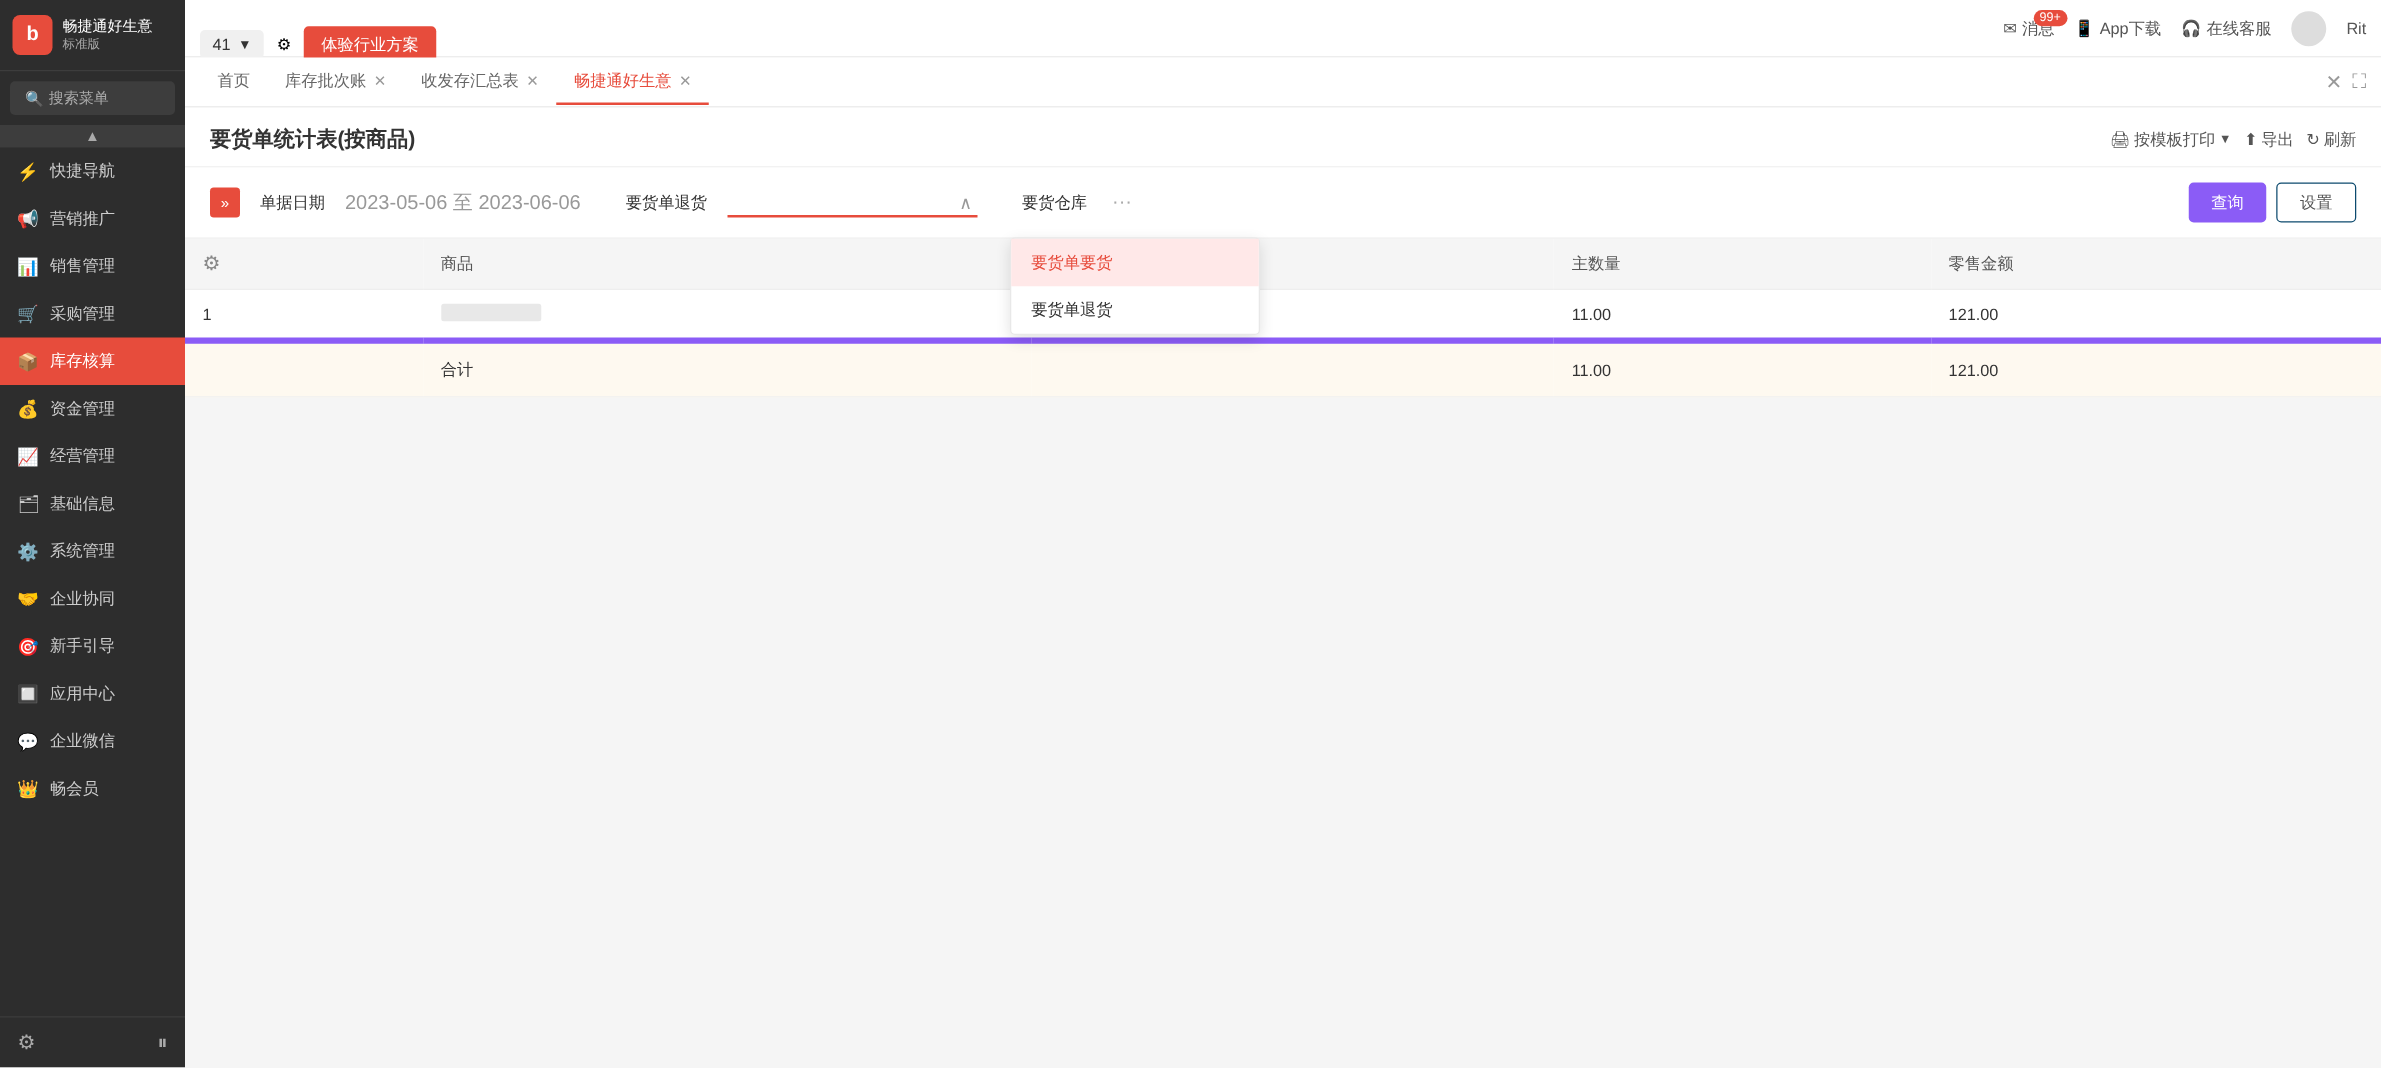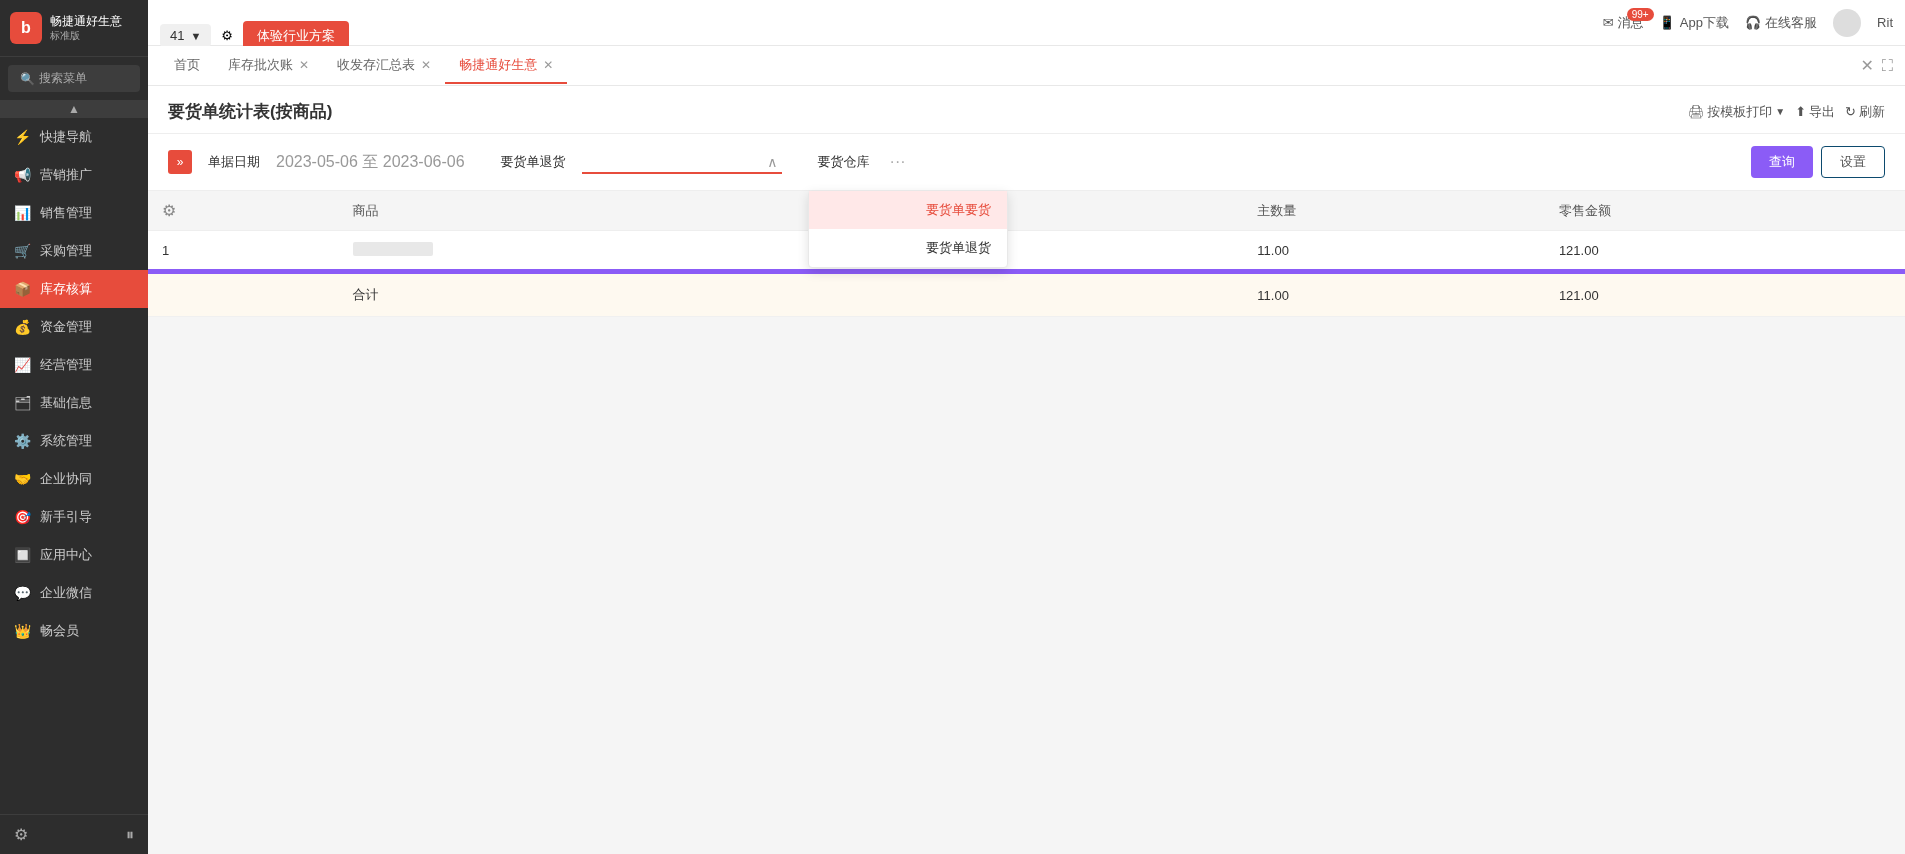--- a/index.html
+++ b/index.html
@@ -355,21 +355,20 @@
       border-radius: 4px;
       box-shadow: 0 4px 12px rgba(0,0,0,0.12);
       z-index: 100;
       min-width: 200px;
     }
     .dropdown-item {
       padding: 10px 16px;
       font-size: 13px;
       cursor: pointer;
       color: #333;
-      text-align: right;
     }
     .dropdown-item.selected { background: #ffe8e8; color: #e74c3c; }
 
     
     .table-wrap {
       background: #fff;
       margin: 0;
     }
     .data-table {
       width: 100%;

